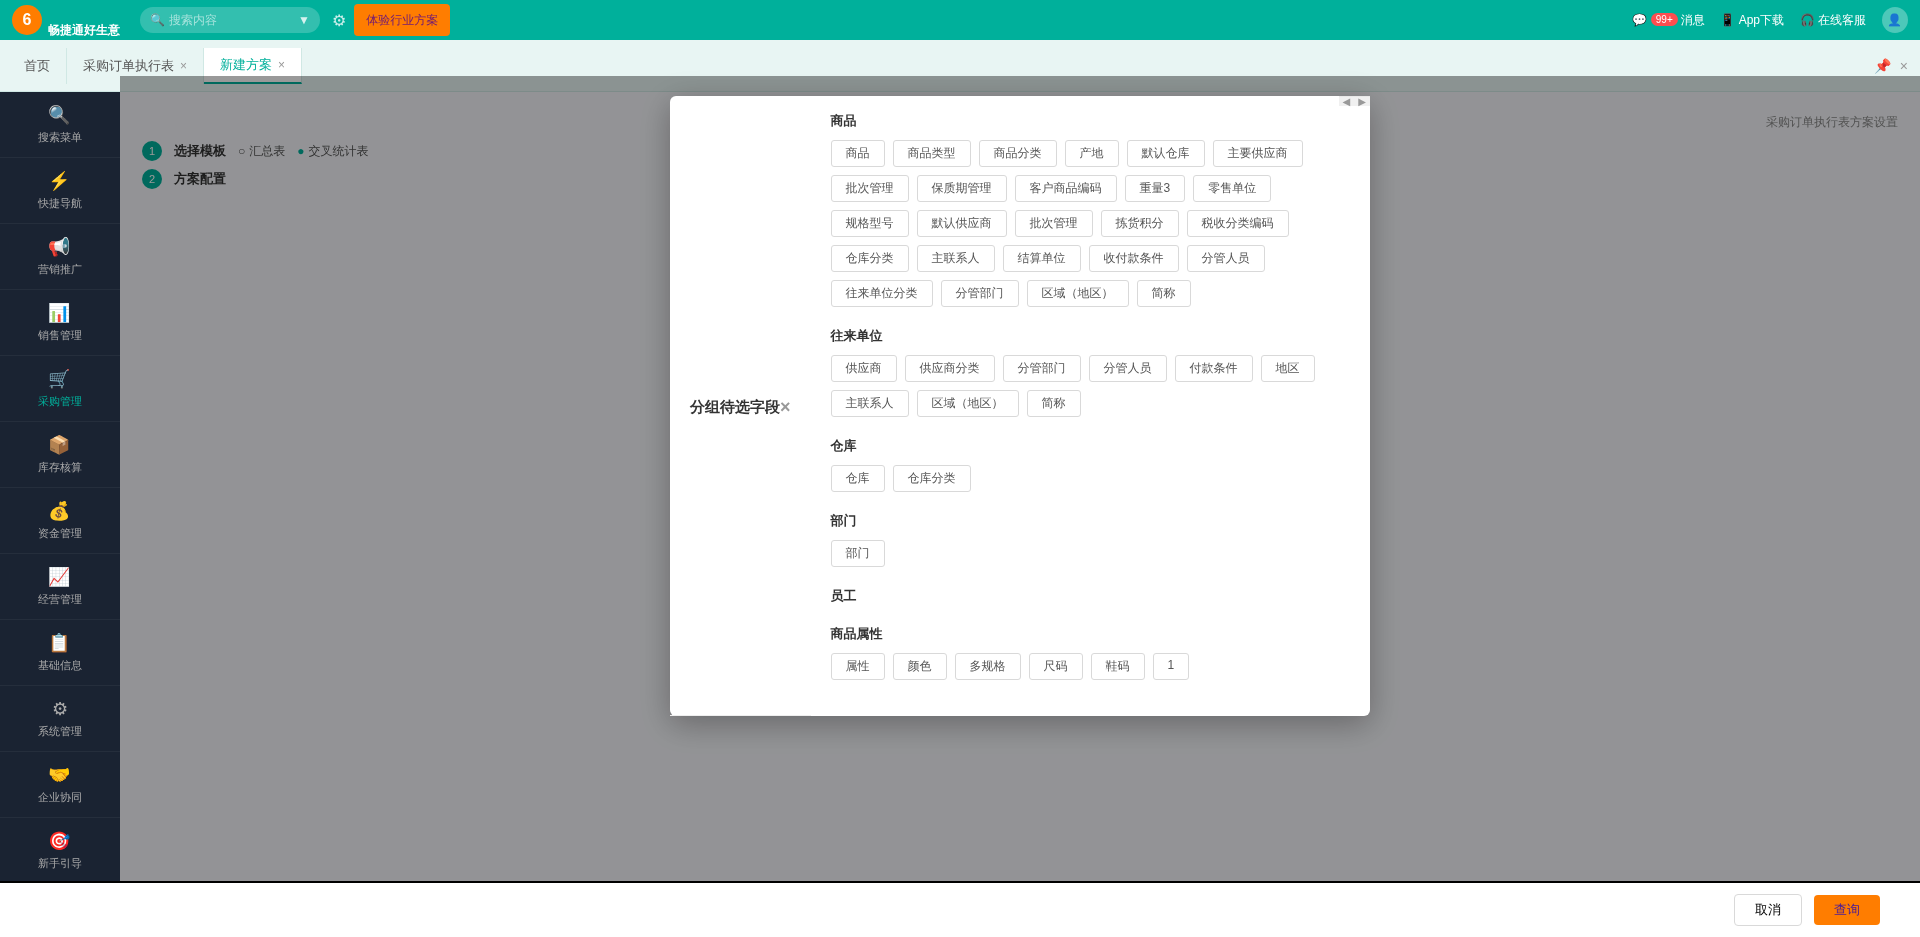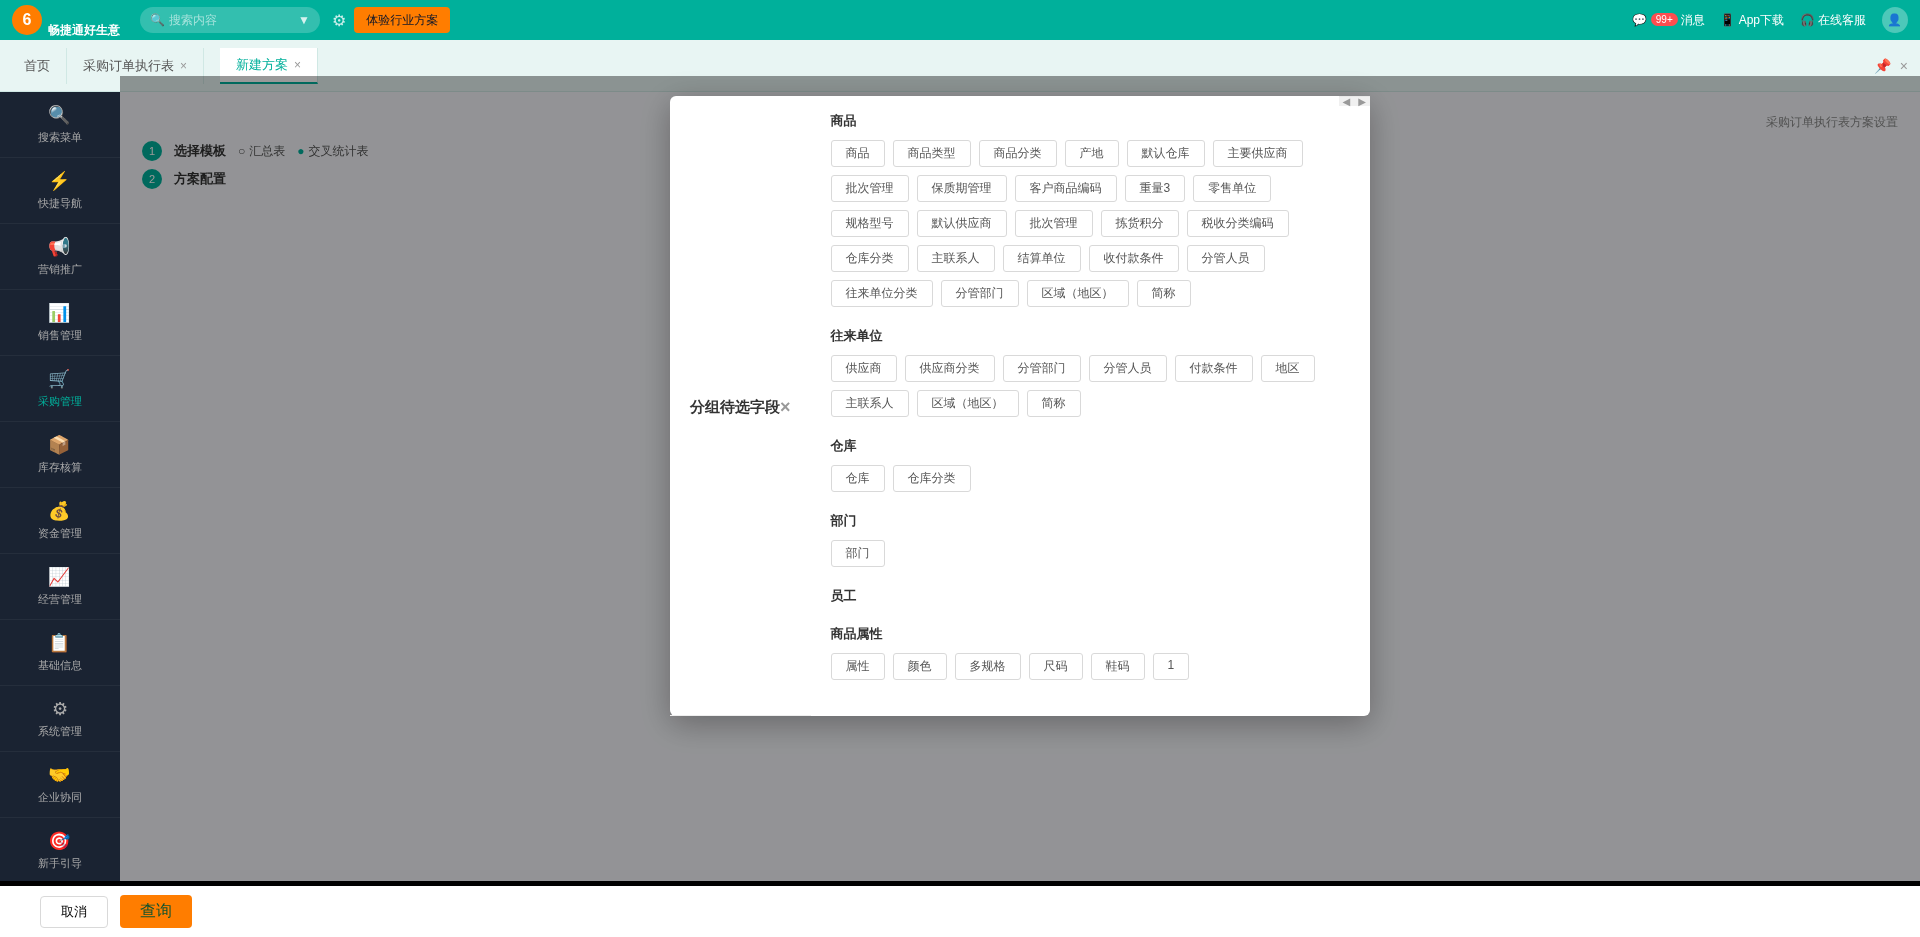--- a/index.html
+++ b/index.html
@@ -36,23 +36,23 @@
       flex: 0 0 180px;
       height: 26px;
       background: rgba(255,255,255,0.2);
       border-radius: 13px;
       display: flex; align-items: center;
       padding: 0 10px;
       color: rgba(255,255,255,0.8);
       font-size: 12px;
     }
     .nav-btn {
-      height: 26px;
+      height: 32px;
       background: #ff7d00;
-      color: #0f172a;
+      color: #701a75;
       border: none;
       border-radius: 4px;
       padding: 0 12px;
       font-size: 12px;
       cursor: pointer;
     }
     .settings-icon { color: rgba(255,255,255,0.8); margin-left: 4px; cursor: pointer; font-size: 16px; }
     .top-nav-right {
       margin-left: auto;
       display: flex; align-items: center; gap: 16px;
@@ -79,21 +79,20 @@
       border-right: 1px solid #d0e8e4;
       cursor: pointer;
       font-size: 13px;
       color: #555;
       background: #e8f5f3;
     }
     .tab.active {
       background: white;
       color: #00b09b;
       border-bottom: 2px solid #00b09b;
-      margin-left: 16px;
     }
     .tab-close { font-size: 12px; color: #999; }
 
     
     .main-layout {
       display: flex;
       height: calc(100vh - 76px);
     }
 
     
@@ -205,42 +204,42 @@
       width: 60%; height: 6px;
       background: #bbb; border-radius: 3px;
     }
 
     
     .page-footer {
       position: fixed;
       bottom: 0; left: 0; right: 0;
       height: 56px;
       background: white;
-      border-top: 5px solid #000000;
-      display: flex; align-items: center; 
+      border-top: 2px solid #000000;
+      display: flex; align-items: center; justify-content: flex-end;
       padding: 0 40px;
       gap: 12px;
       z-index: 200;
     }
     .btn-cancel {
       padding: 6px 20px;
       border: 1px solid #d9d9d9;
       background: white;
       border-radius: 4px;
       cursor: pointer;
       font-size: 13px;
     }
     .btn-confirm {
       padding: 6px 20px;
       border: none;
       background: #ff7d00;
-      color: #14532d;
+      color: #4c1d95;
       border-radius: 4px;
       cursor: pointer;
-      font-size: 16px;
+      font-size: 13px;
     }
 
     
     .bg-content { padding: 10px; text-align: right; }
     .breadcrumb { font-size: 12px; color: #888; margin-bottom: 10px; }
     .step-row { display: flex; gap: 12px; align-items: center; margin-bottom: 8px; }
     .step-badge {
       width: 20px; height: 20px;
       background: #00b09b;
       color: white; border-radius: 50%;

